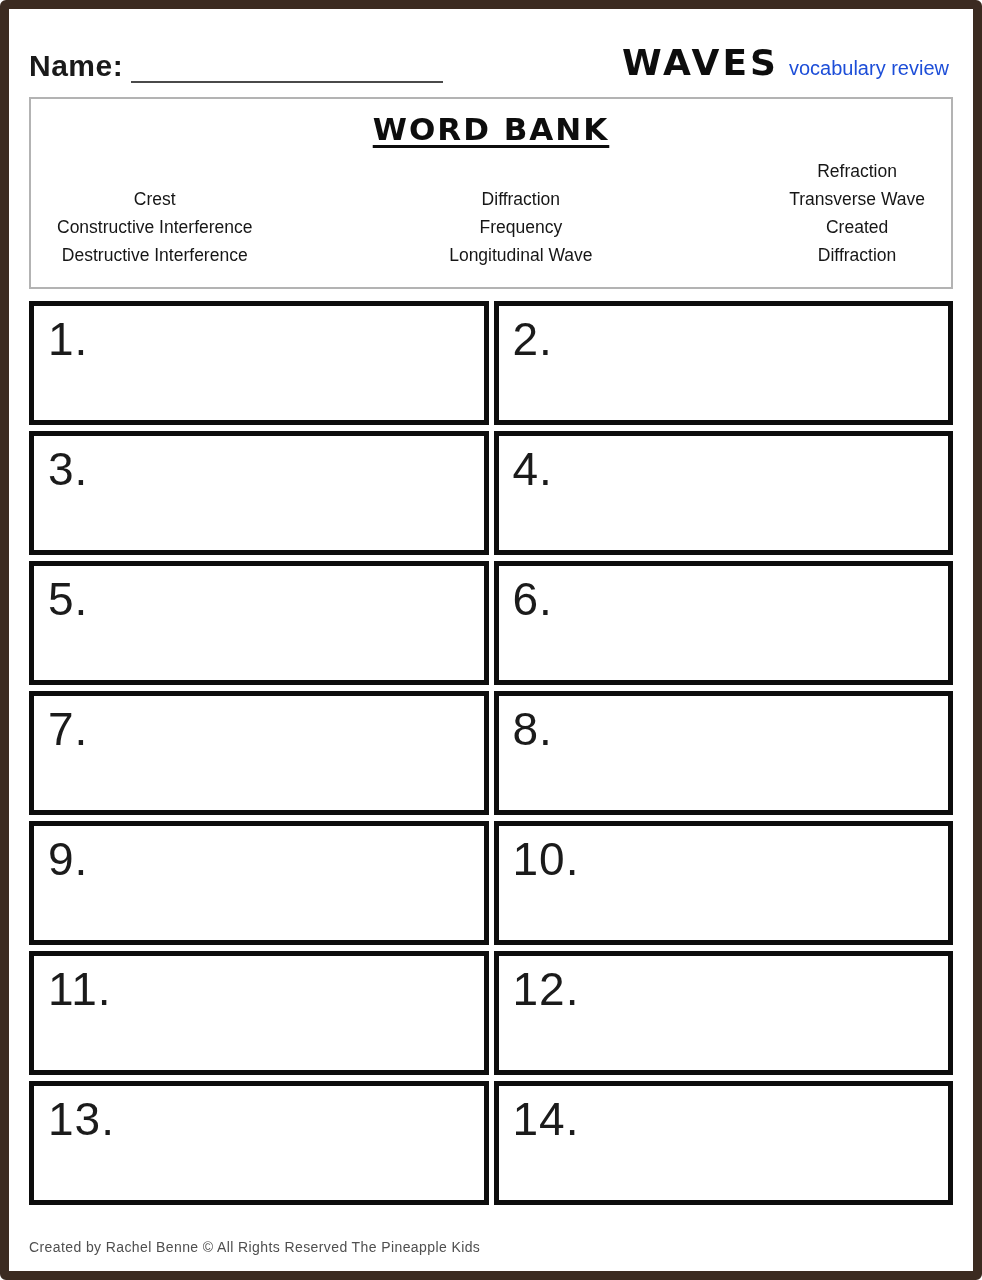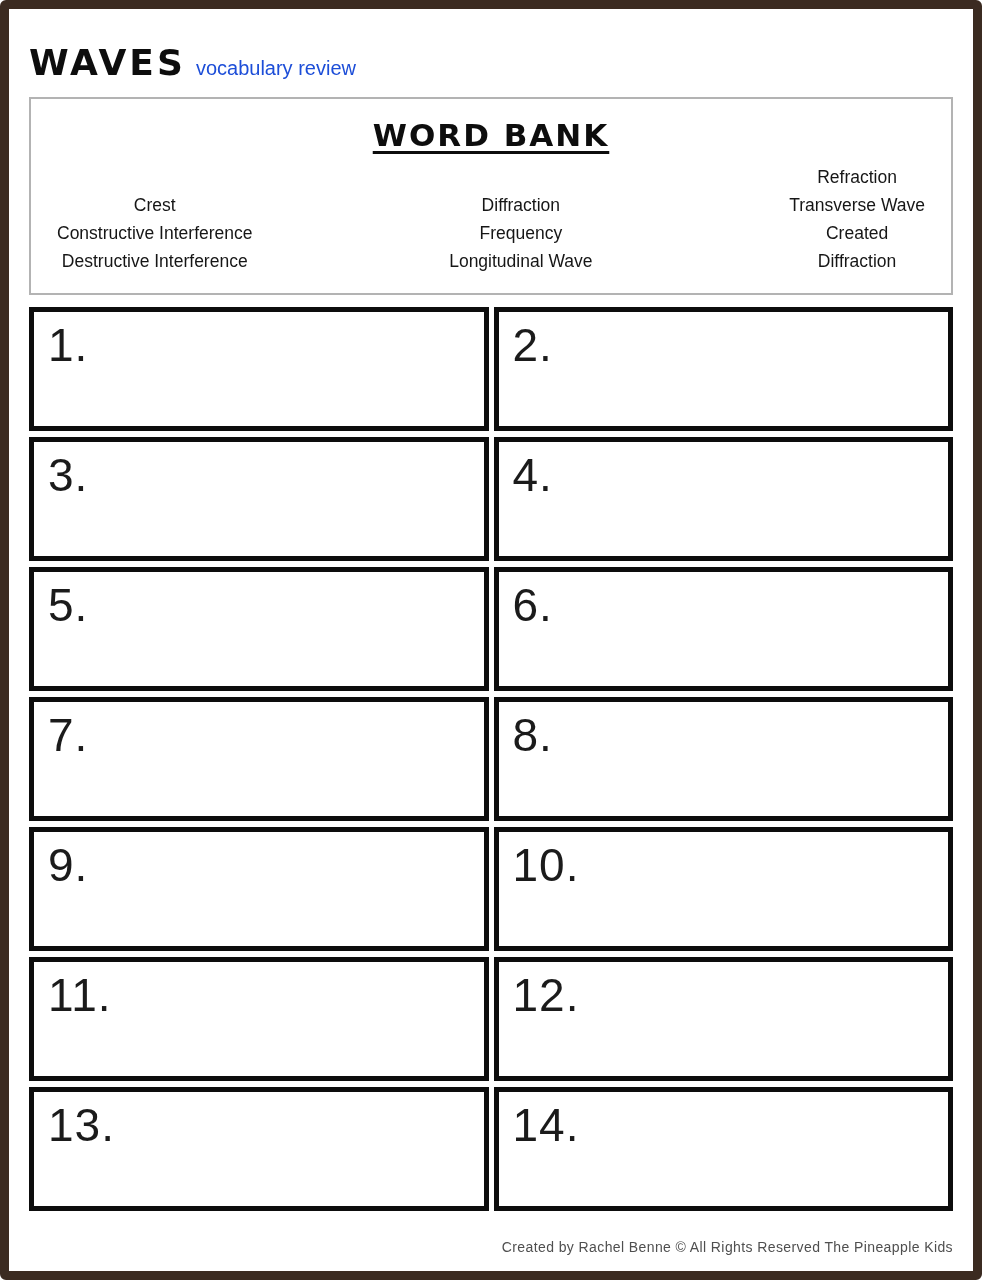--- a/index.html
+++ b/index.html
@@ -61,21 +61,21 @@
   .title-sub {
     font-size: 20px;
     color: #1d4ed8;
     font-family: Liberation Sans, sans-serif;
   }
 
   
   .word-bank {
     margin-top: 14px;
     border: 2px solid #b3b3b3;
-    padding: 18px 26px 18px 26px;
+    padding: 12px 26px 18px 26px;
   }
   .word-bank-title {
     text-align: center;
     font-size: 31px;
     font-weight: bold;
     letter-spacing: 2px;
     text-decoration: underline;
     text-underline-offset: 5px;
     color: #0d0d0d;
     margin-bottom: 10px;
@@ -109,33 +109,37 @@
   .answer-number {
     font-size: 46px;
     color: #1b1b1b;
     font-family: "Liberation Sans", sans-serif;
     letter-spacing: 1px;
   }
 
   
   .footer {
     margin-top: auto;
-    text-align: right;
+    text-align: left;
     font-size: 14px;
     color: #4f4f4f;
     padding: 8px 0 6px 0;
     letter-spacing: 0.4px;
   }
 </style>
 </head>
 <body>
 
 <div class="page-frame">
 
   <div class="header-row">
+    <div class="name-group">
+      <span class="name-label">Name:</span>
+      <span class="name-line"></span>
+    </div>
     <div class="title-group">
       <span class="title-waves">WAVES</span>
       <span class="title-sub">vocabulary review</span>
     </div>
   </div>
 
   <div class="word-bank">
     <div class="word-bank-title">WORD BANK</div>
     <div class="word-bank-columns">
       <div class="word-bank-column">

